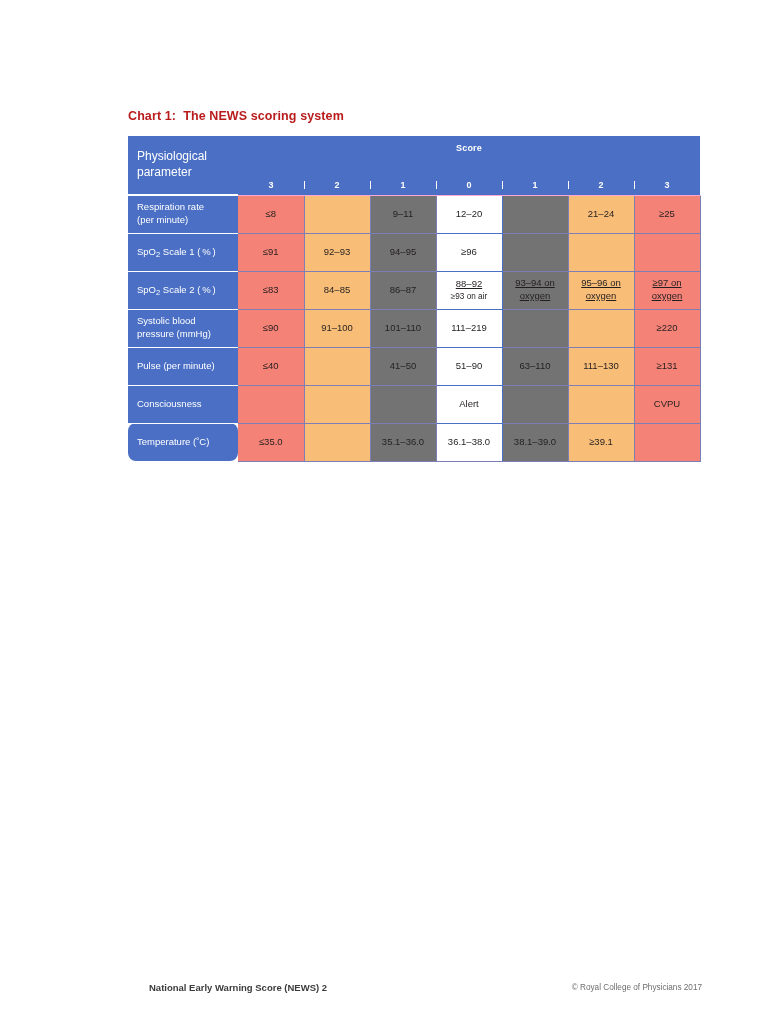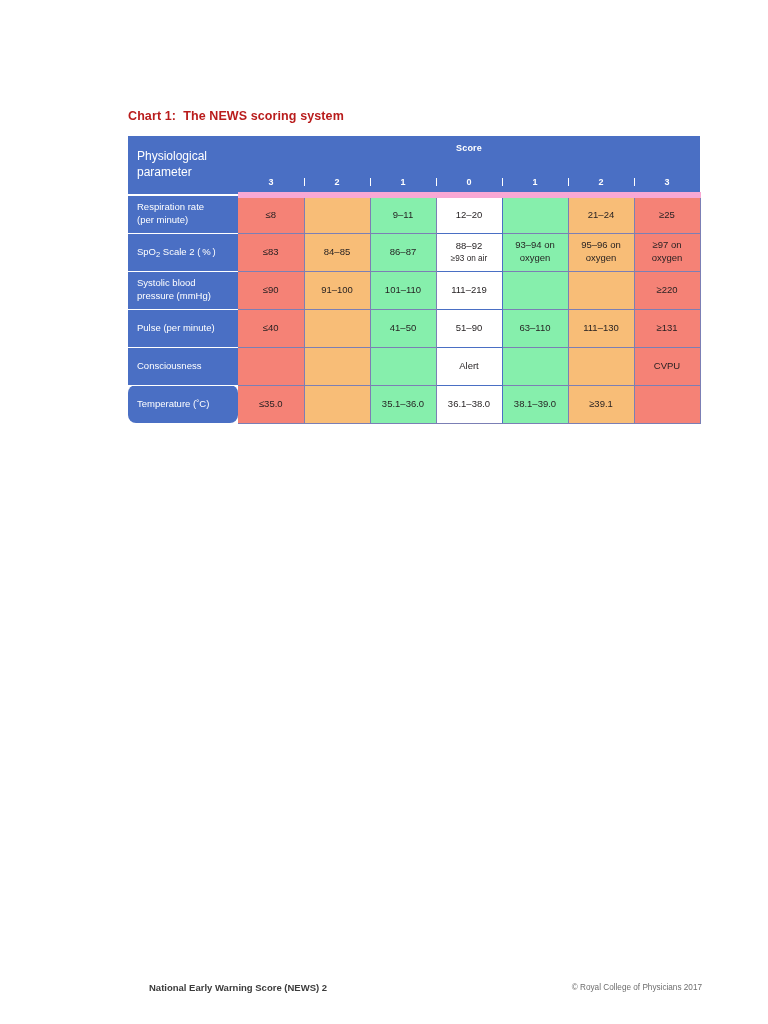--- a/index.html
+++ b/index.html
@@ -62,21 +62,21 @@
     text-align: left;
     padding: 6px 0 6px 9px !important;
     height: 46px;
     border-bottom: 2px solid #ffffff;
   }
   .hdr-score-band {
     background: #4a6fc4;
     color: #ffffff;
     height: 46px;
     position: relative;
-    border-bottom: 6px solid #f9a8d4;
+    border-bottom: 1px solid #f9a8d4;
     padding: 0 !important;
   }
   .score-word {
     position: absolute;
     left: 0; right: 0;
     top: 7px;
     text-align: center;
     font-size: 9px;
     font-weight: bold;
     color: #ffffff;
@@ -125,39 +125,40 @@
     color: #231f20;
     line-height: 1.35;
     border-bottom: 1px solid #7b7fb5;
     border-right: 1px solid #7b7fb5;
     padding: 2px 1px !important;
   }
   tr:last-child .cell { border-bottom: 1px solid #7b7fb5; }
 
   .c-red    { background: #f58276; }
   .c-orange { background: #f8bd77; }
-  .c-yellow { background: #86efac; }
+  .c-yellow { background: #737373; }
   .c-white  { background: #ffffff; }
 
   
   .c-white {
     border-left: 1.5px solid #4a6fc4;
     border-right: 1.5px solid #4a6fc4;
     border-bottom: 1.5px solid #4a6fc4;
   }
   tr.first-body .c-white { border-top: 0; }
 
   .sub {
     font-size: 8.2px;
     display: block;
     line-height: 1.4;
   }
   .big {
     display: block;
     line-height: 1.35;
+    text-decoration: underline;
   }
   sub {
     font-size: 7.5px;
     vertical-align: baseline;
     position: relative;
     bottom: -2px;
   }
   .nowrap { white-space: nowrap; }
 
   
@@ -221,20 +222,30 @@
           <td class="row-label">Respiration rate<br>(per minute)</td>
           <td class="cell c-red">≤8</td>
           <td class="cell c-orange"></td>
           <td class="cell c-yellow">9–11</td>
           <td class="cell c-white">12–20</td>
           <td class="cell c-yellow"></td>
           <td class="cell c-orange">21–24</td>
           <td class="cell c-red">≥25</td>
         </tr>
         <tr style="height: 38px;">
+          <td class="row-label">SpO<sub>2</sub> Scale 1 ( % )</td>
+          <td class="cell c-red">≤91</td>
+          <td class="cell c-orange">92–93</td>
+          <td class="cell c-yellow">94–95</td>
+          <td class="cell c-white">≥96</td>
+          <td class="cell c-yellow"></td>
+          <td class="cell c-orange"></td>
+          <td class="cell c-red"></td>
+        </tr>
+        <tr style="height: 38px;">
           <td class="row-label">SpO<sub>2</sub> Scale 2 ( % )</td>
           <td class="cell c-red">≤83</td>
           <td class="cell c-orange">84–85</td>
           <td class="cell c-yellow">86–87</td>
           <td class="cell c-white">
             <span class="big">88–92</span>
             <span class="sub nowrap">≥93 on air</span>
           </td>
           <td class="cell c-yellow">
             <span class="big nowrap">93–94 on</span>

